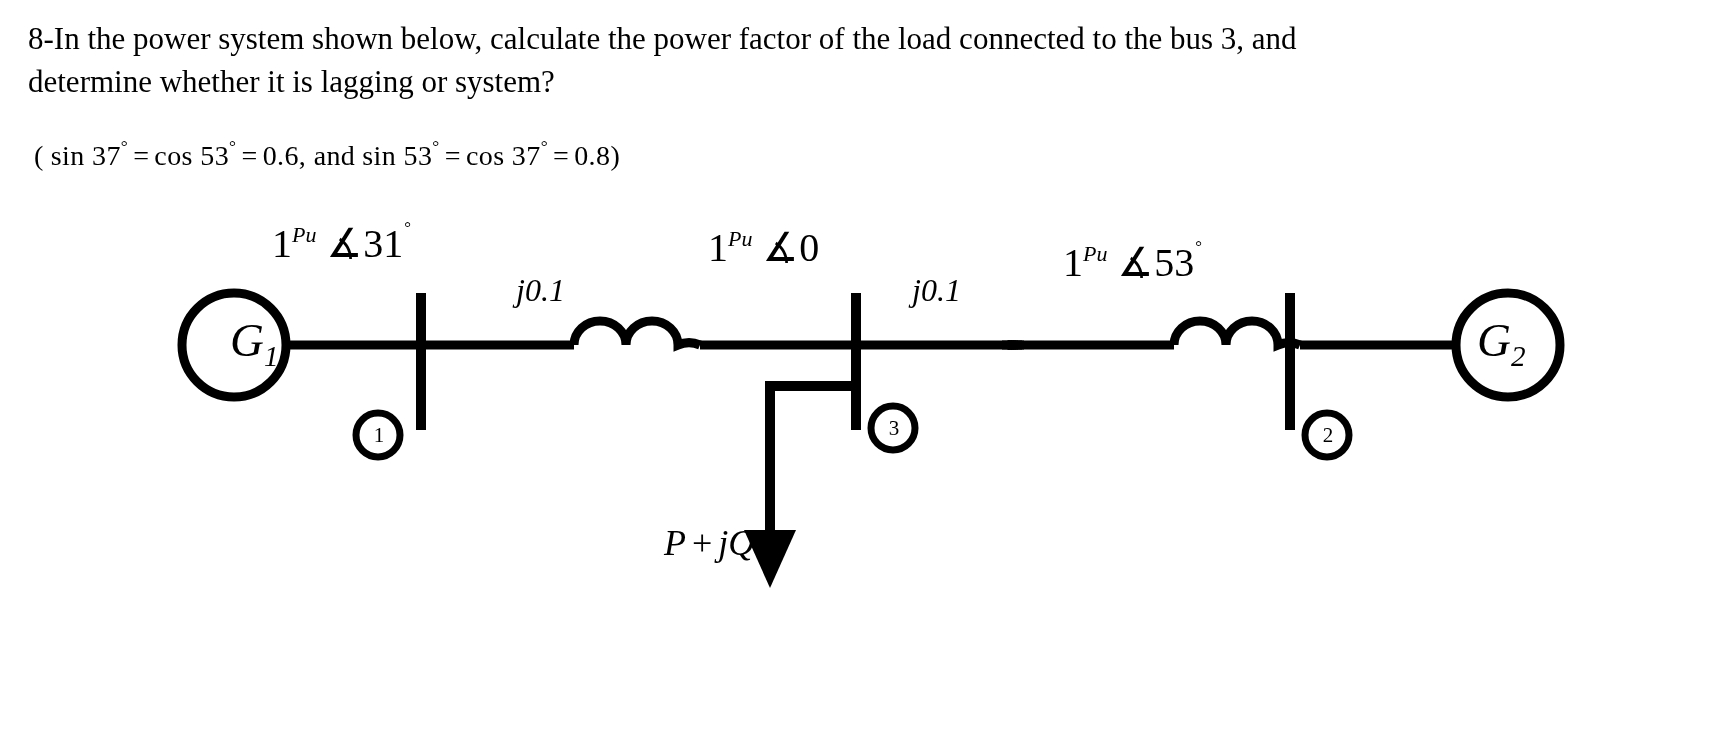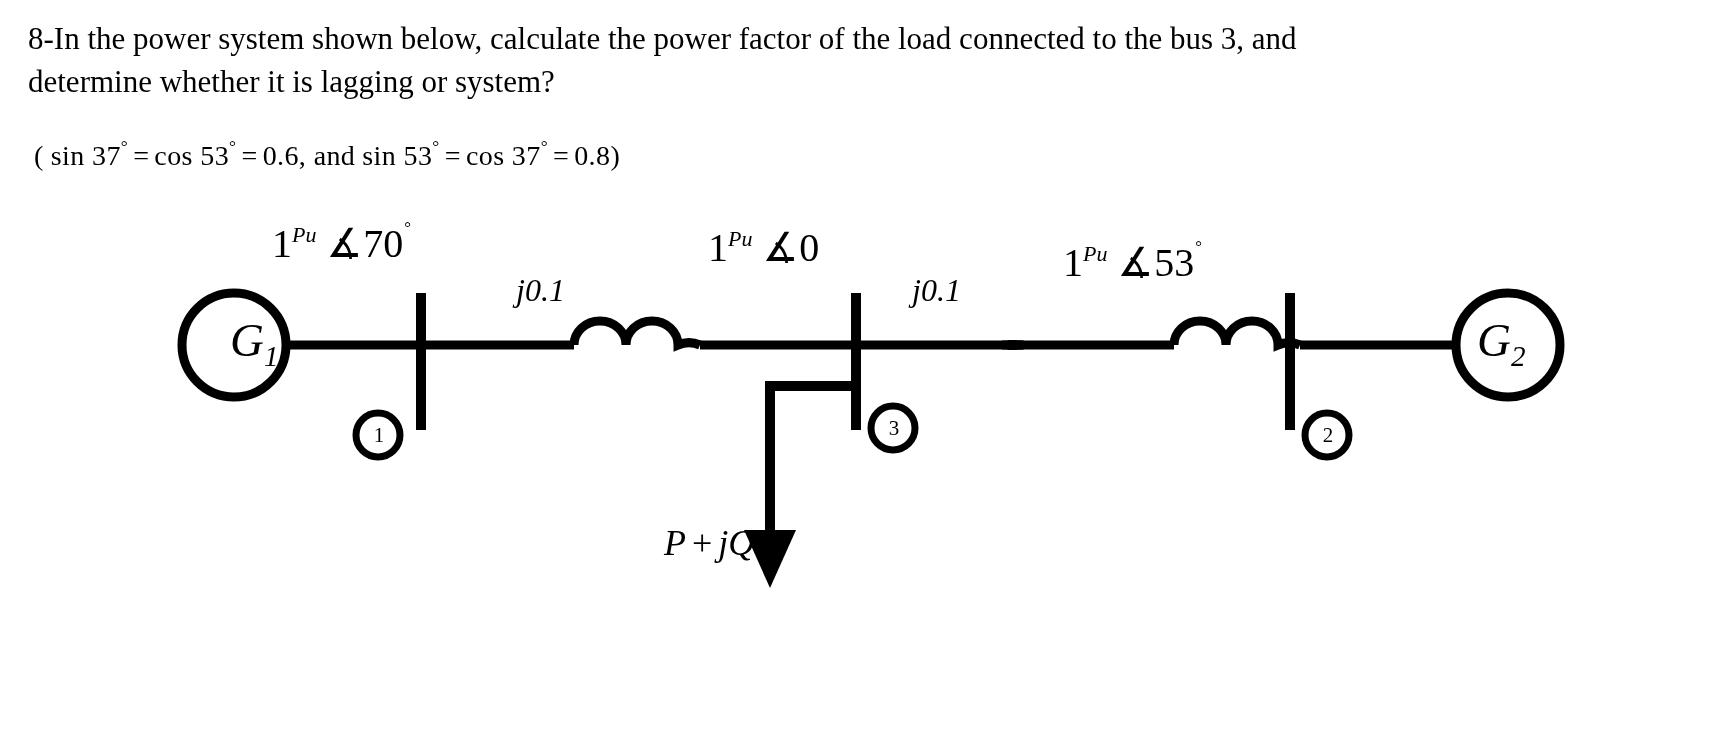--- a/index.html
+++ b/index.html
@@ -205,21 +205,21 @@
 
         <circle cx="378" cy="235" r="22" stroke-width="7" fill="#ffffff"></circle>
         <circle cx="893" cy="228" r="22" stroke-width="7" fill="#ffffff"></circle>
         <circle cx="1327" cy="235" r="22" stroke-width="7" fill="#ffffff"></circle>
       </g>
 
       <polygon points="770,388 744,330 796,330" fill="#000000" stroke="none"></polygon>
     </svg>
 
     <div class="dlabel" style="left:272px; top:20px;">
-      <span>1</span><span class="pu">Pu</span><span class="ang">∡</span><span>70</span><span class="degsm">°</span>
+      <span>1</span><span class="pu">Pu</span><span class="ang">∡</span><span>31</span><span class="degsm">°</span>
     </div>
 
     <div class="dlabel" style="left:708px; top:24px;">
       <span>1</span><span class="pu">Pu</span><span class="ang">∡</span><span>0</span><span class="degsm"></span>
     </div>
 
     <div class="dlabel" style="left:1063px; top:20px;margin-top:19px;">
       <span>1</span><span class="pu">Pu</span><span class="ang">∡</span><span>53</span><span class="degsm">°</span>
     </div>
 

